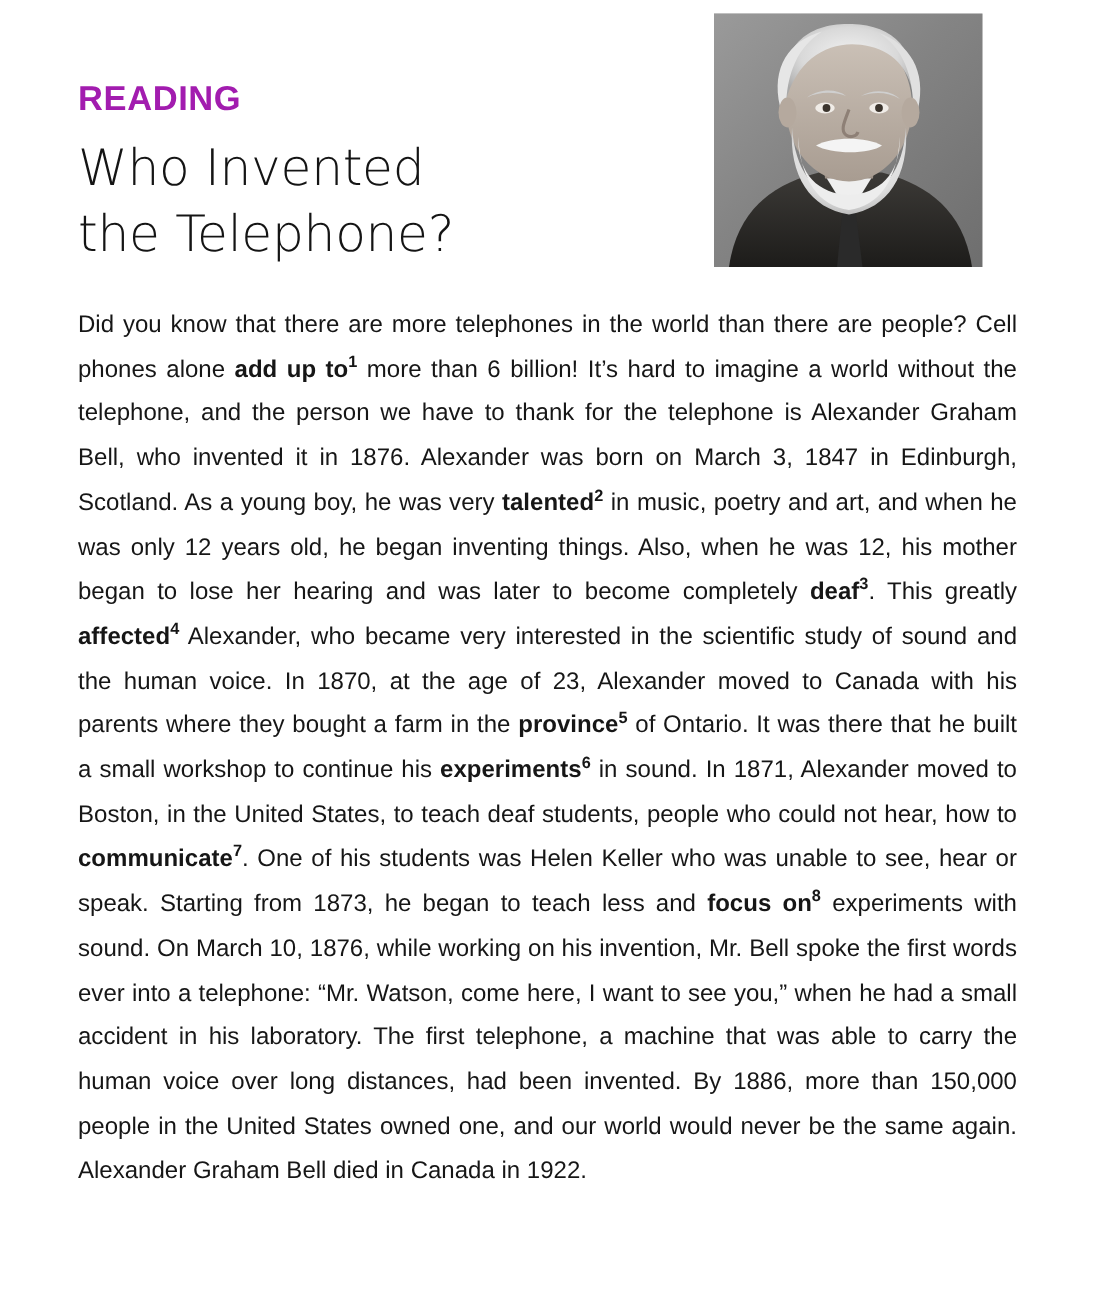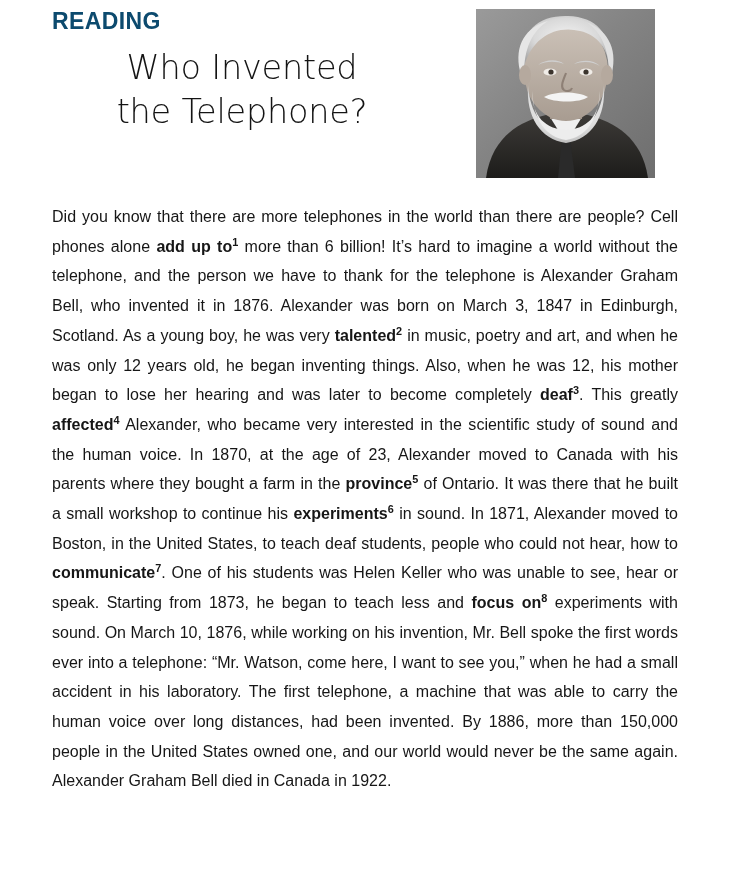--- a/index.html
+++ b/index.html
@@ -48,21 +48,20 @@
   .title {
     margin: 13px 0 0 0;
     font-family: "DejaVu Sans", sans-serif;
     font-weight: 300;
     font-size: 33.5px;
     line-height: 1.32;
     letter-spacing: -0.2px;
     color: #141414;
     max-width: 380px;
     white-space: pre-line;
-    text-align: center;
   }
 
   
   .portrait {
     position: absolute;
     left: 424px;
     top: 9px;
     width: 179px;
     height: 169px;
     overflow: hidden;
@@ -88,21 +87,21 @@
     vertical-align: super;
     font-weight: bold;
   }
 </style>
 </head>
 <body>
 
 <div class="page">
 
   <div class="header">
-    <div class="kicker" style="color: #0c4a6e;">READING</div>
+    <div class="kicker" style="color: #a21caf; margin-top: 44px;">READING</div>
 
 
     <h1 class="title">Who Invented
 the Telephone?</h1>
 
     <div class="portrait">
       <svg width="179" height="169" viewBox="0 0 179 169">
         <defs>
           <linearGradient id="bg" x1="0" y1="0" x2="1" y2="1">
             <stop offset="0%" stop-color="#9a9a9a"></stop>

